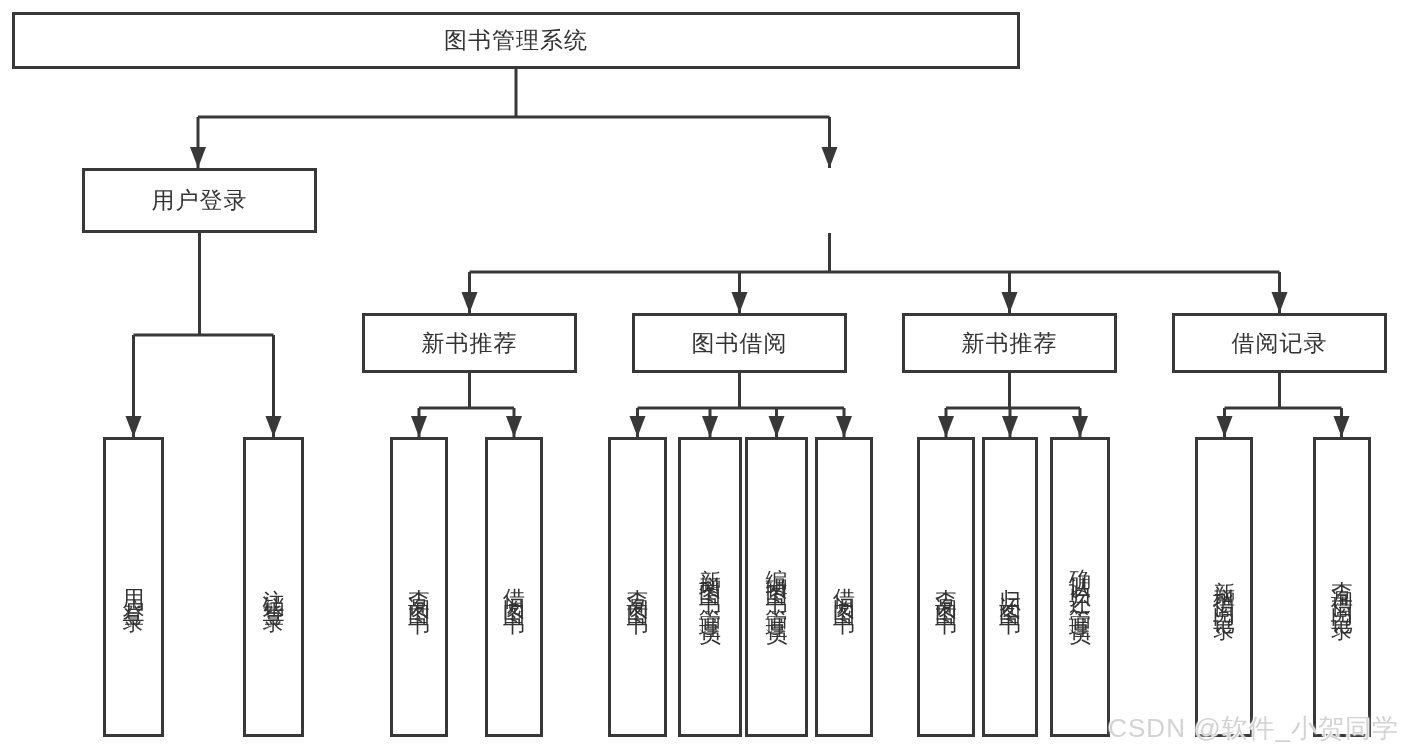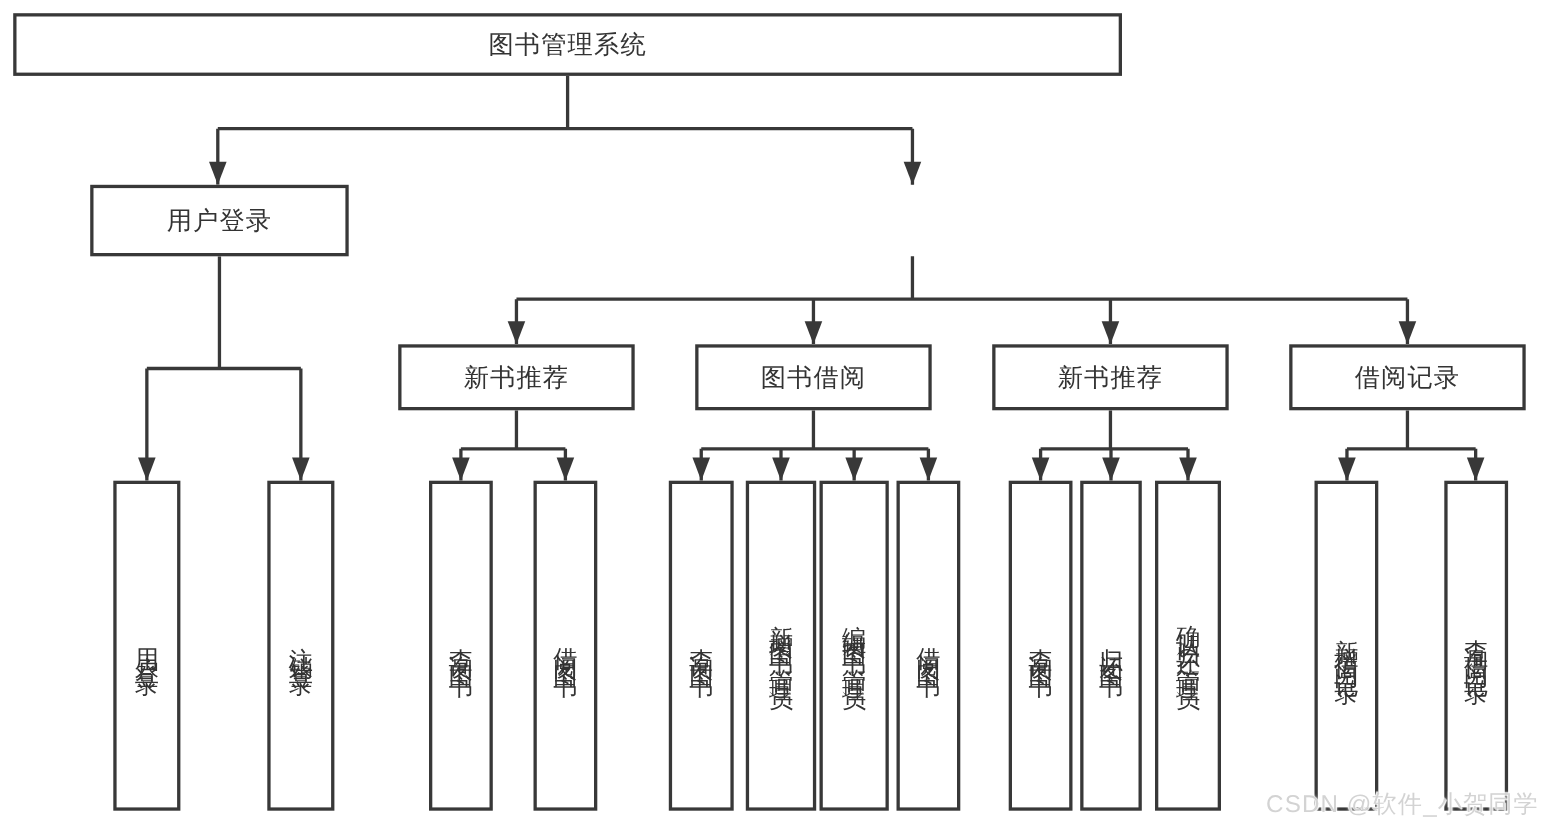--- a/index.html
+++ b/index.html
@@ -56,21 +56,21 @@
   .lf-8  { left: 815px;  width: 58px; }
   .lf-9  { left: 917px;  width: 58px; }
   .lf-10 { left: 982px;  width: 56px; }
   .lf-11 { left: 1050px; width: 60px; }
   .lf-12 { left: 1195px; width: 58px; }
   .lf-13 { left: 1313px; width: 58px; }
   .watermark {
     position: absolute;
     right: 6px;
     bottom: 1px;
-    font-size: 22px;
+    font-size: 26px;
     color: #d3d3d3;
     letter-spacing: 1px;
     z-index: 5;
     text-shadow: 0 0 3px #ffffff, 1px 1px 1px #ffffff, -1px -1px 1px #ffffff;
     white-space: nowrap;
   }
 </style>
 </head>
 <body>
 

